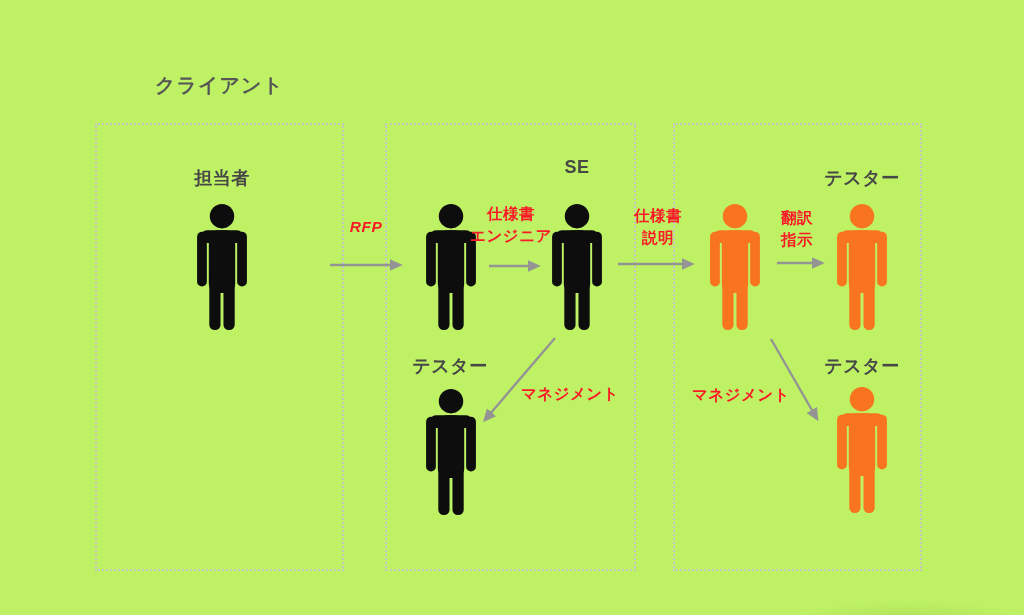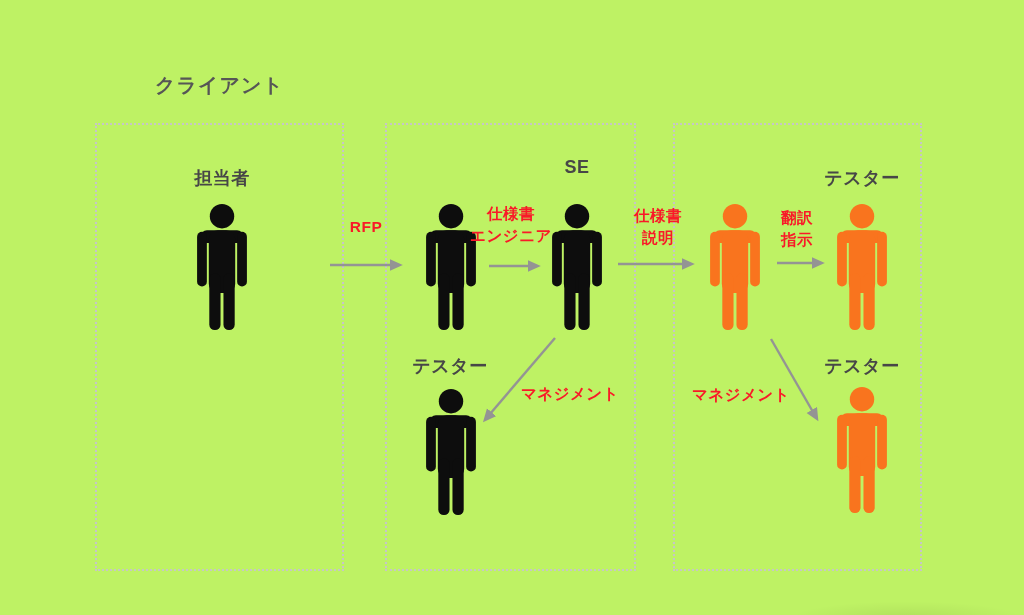--- a/index.html
+++ b/index.html
@@ -109,21 +109,21 @@
       </marker>
     </defs>
     <line class="arrow-line" x1="330" y1="265" x2="392" y2="265" marker-end="url(#ah)"></line>
     <line class="arrow-line" x1="489" y1="266" x2="530" y2="266" marker-end="url(#ah)"></line>
     <line class="arrow-line" x1="618" y1="264" x2="684" y2="264" marker-end="url(#ah)"></line>
     <line class="arrow-line" x1="777" y1="263" x2="814" y2="263" marker-end="url(#ah)"></line>
     <line class="arrow-line" x1="555" y1="338" x2="490" y2="414" marker-end="url(#ah)"></line>
     <line class="arrow-line" x1="771" y1="339" x2="813" y2="412" marker-end="url(#ah)"></line>
   </svg>
 
-  <div class="flow-label" style="left:326px;top:216px;width:80px;">RFP</div>
+  <div class="flow-label" style="left:326px;top:216px;width:80px;font-style:italic;">RFP</div>
 
   <div class="flow-label" style="left:461px;top:203px;width:100px;">
     <div>仕様書</div>
     <div>エンジニア</div>
   </div>
 
   <div class="flow-label" style="left:608px;top:205px;width:100px;">
     <div>仕様書</div>
     <div>説明</div>
   </div>

